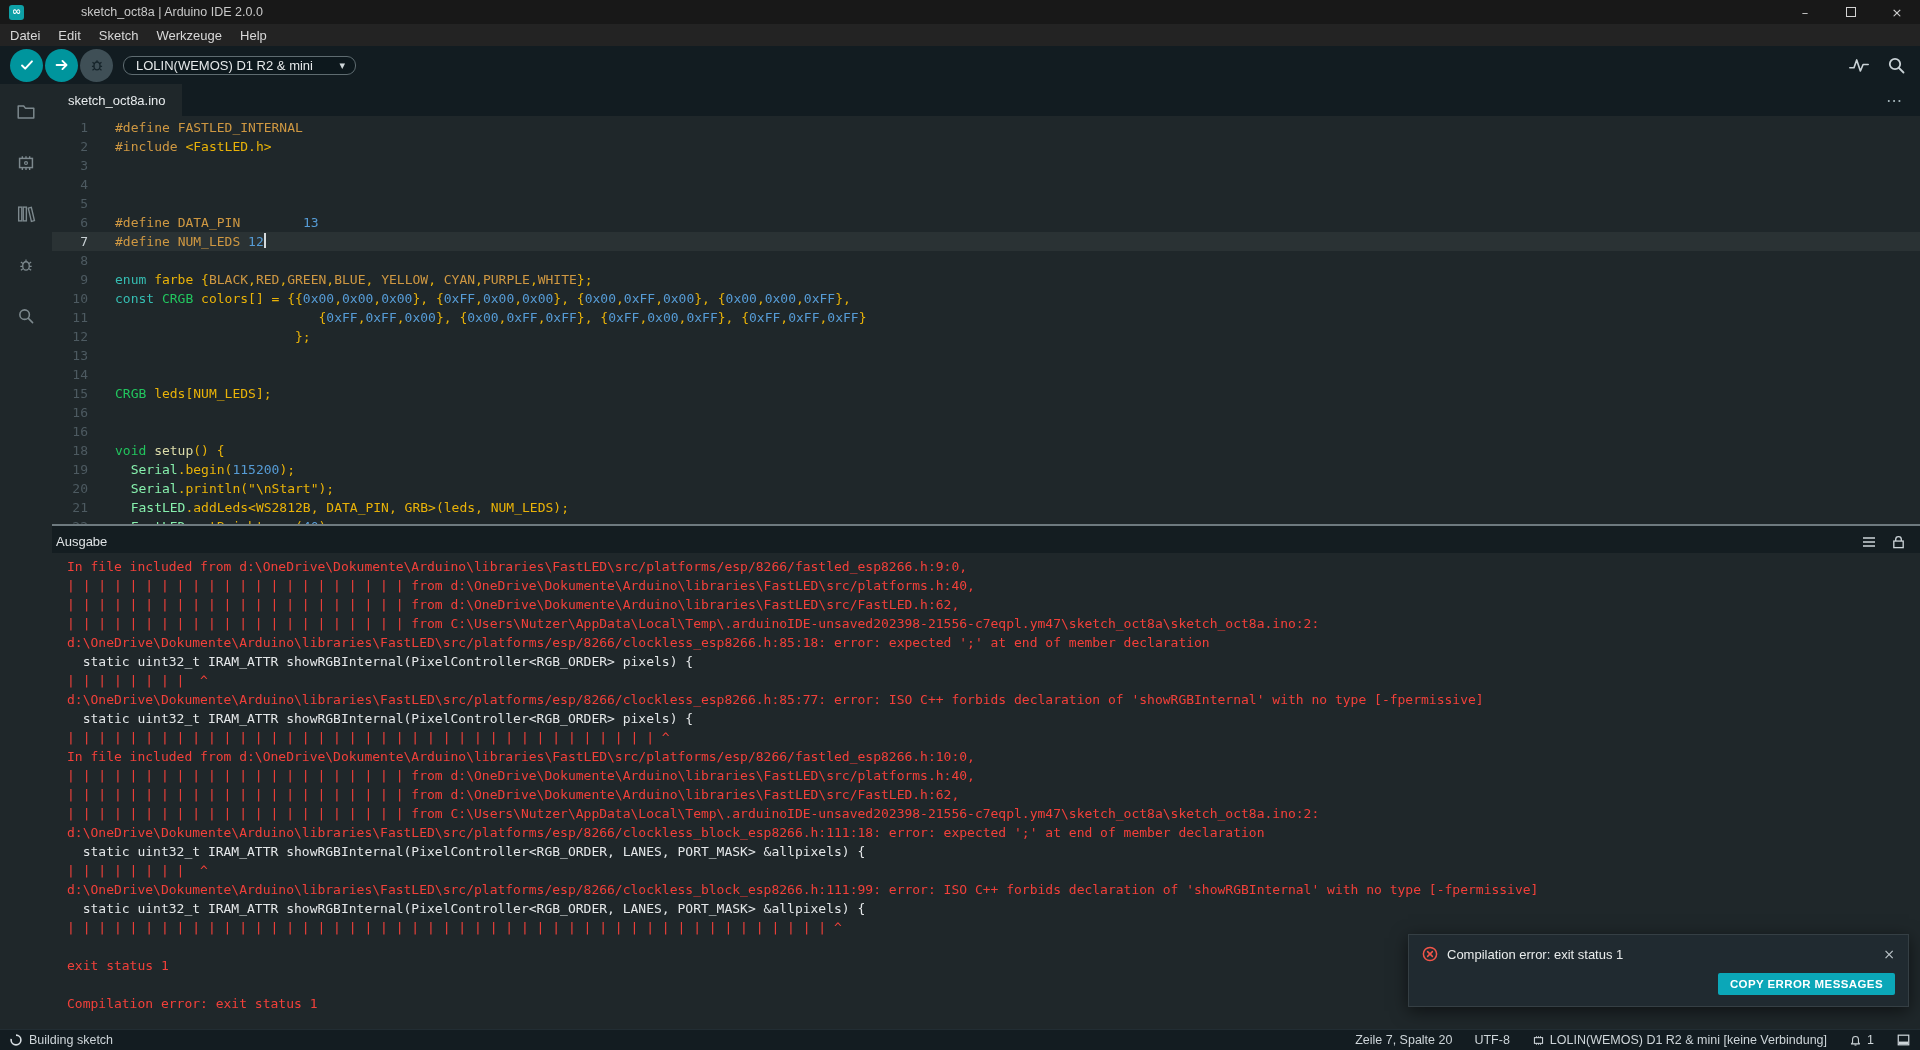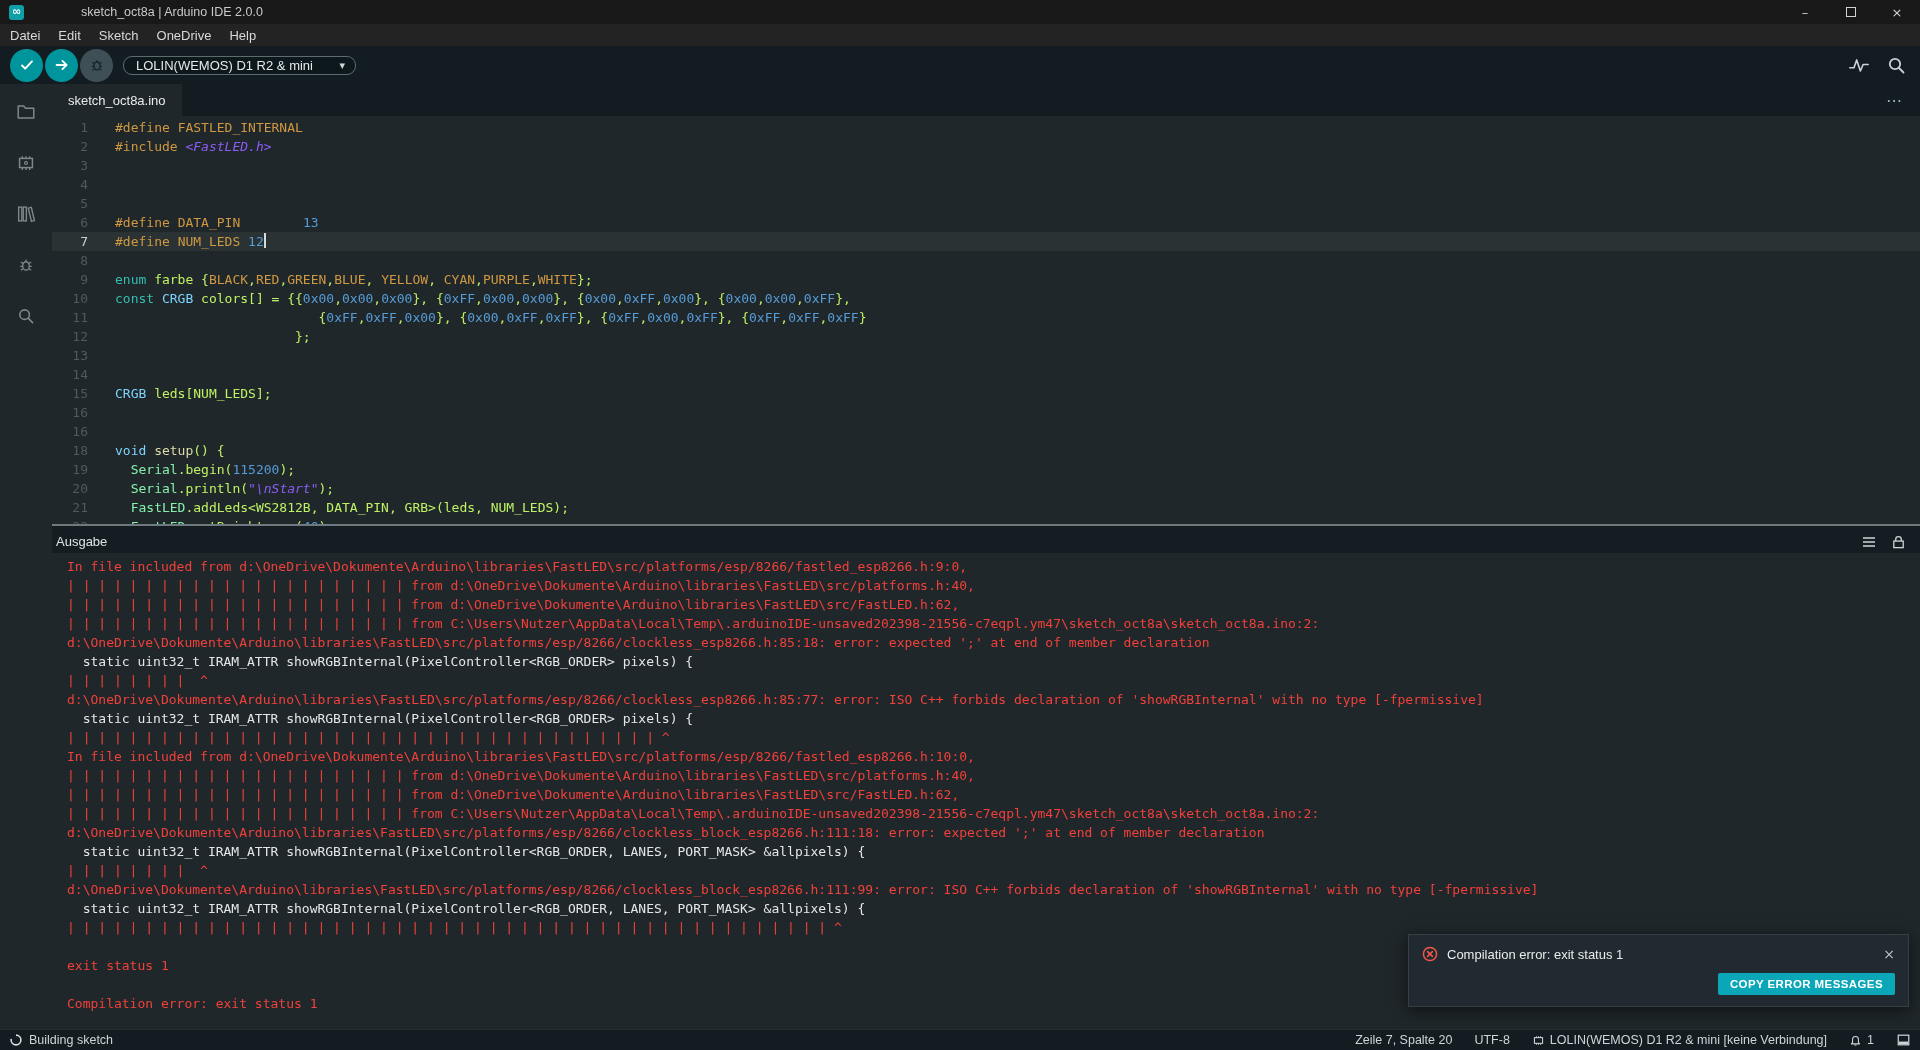--- a/index.html
+++ b/index.html
@@ -52,24 +52,24 @@
           font-size:13px; white-space:pre; }
   .crow.cur { background:rgba(255,255,255,0.05); }
   .gut { flex:0 0 36px; text-align:right; color:#4d5a61; }
   .crow.cur .gut { color:#c8d0d4; }
   .ctext { padding-left:27px; }
   .caret { display:inline-block; width:2px; height:15px; background:#d6dadc; vertical-align:-2px; }
   .tk-dir { color:#cf9842; }
   .tk-mac { color:#cf9842; }
   .tk-cls { color:#86efac; }
   .tk-kw  { color:#35bdb2; }
-  .tk-typ { color:#7dd3fc; }
+  .tk-typ { color:#22c55e; }
   .tk-num { color:#569cd6; }
-  .tk-str { color:#8b5cf6;font-style:italic; }
-  .tk-pln { color:#bef264;text-align:right; }
+  .tk-str { color:#eab308; }
+  .tk-pln { color:#eab308;text-align:right; }
   .tk-fn  { color:#dcdcaa; }
 
   
   .sash { height:6px; background:#141d21; border-top:2px solid #6e7a7f; }
   .output-header { height:23px; background:#141d21; display:flex; align-items:center;
                    padding:0 14px 0 4px; font-size:13px; color:#dfe3e5; }
   .oh-icons { margin-left:auto; display:flex; gap:14px; color:#cdd5d9; align-items:center; }
   .output { flex:1; background:#1f272a; font-family:"DejaVu Sans Mono", monospace; font-size:13px;
             padding:4px 0 0 15px; overflow:hidden; }
   .orow { height:19px; line-height:19px; white-space:pre; }
@@ -111,21 +111,21 @@
     <div class="win-btn">
         <span class="glyph">×</span>
       </div>
   </div>
 </div>
 
 <div class="menubar">
   <span class="menu-item">Datei</span>
   <span class="menu-item">Edit</span>
   <span class="menu-item">Sketch</span>
-  <span class="menu-item">OneDrive</span>
+  <span class="menu-item">Werkzeuge</span>
   <span class="menu-item">Help</span>
 </div>
 
 <div class="toolbar">
   <div class="tbtn verify">
     <svg width="18" height="18" viewBox="0 0 20 20">
         <path d="M4.5 10.5l3.5 3.5L15.5 6" fill="none" stroke="#ffffff" stroke-width="2.2" stroke-linecap="round" stroke-linejoin="round"></path>
       </svg>
   </div>
   <div class="tbtn upload">

